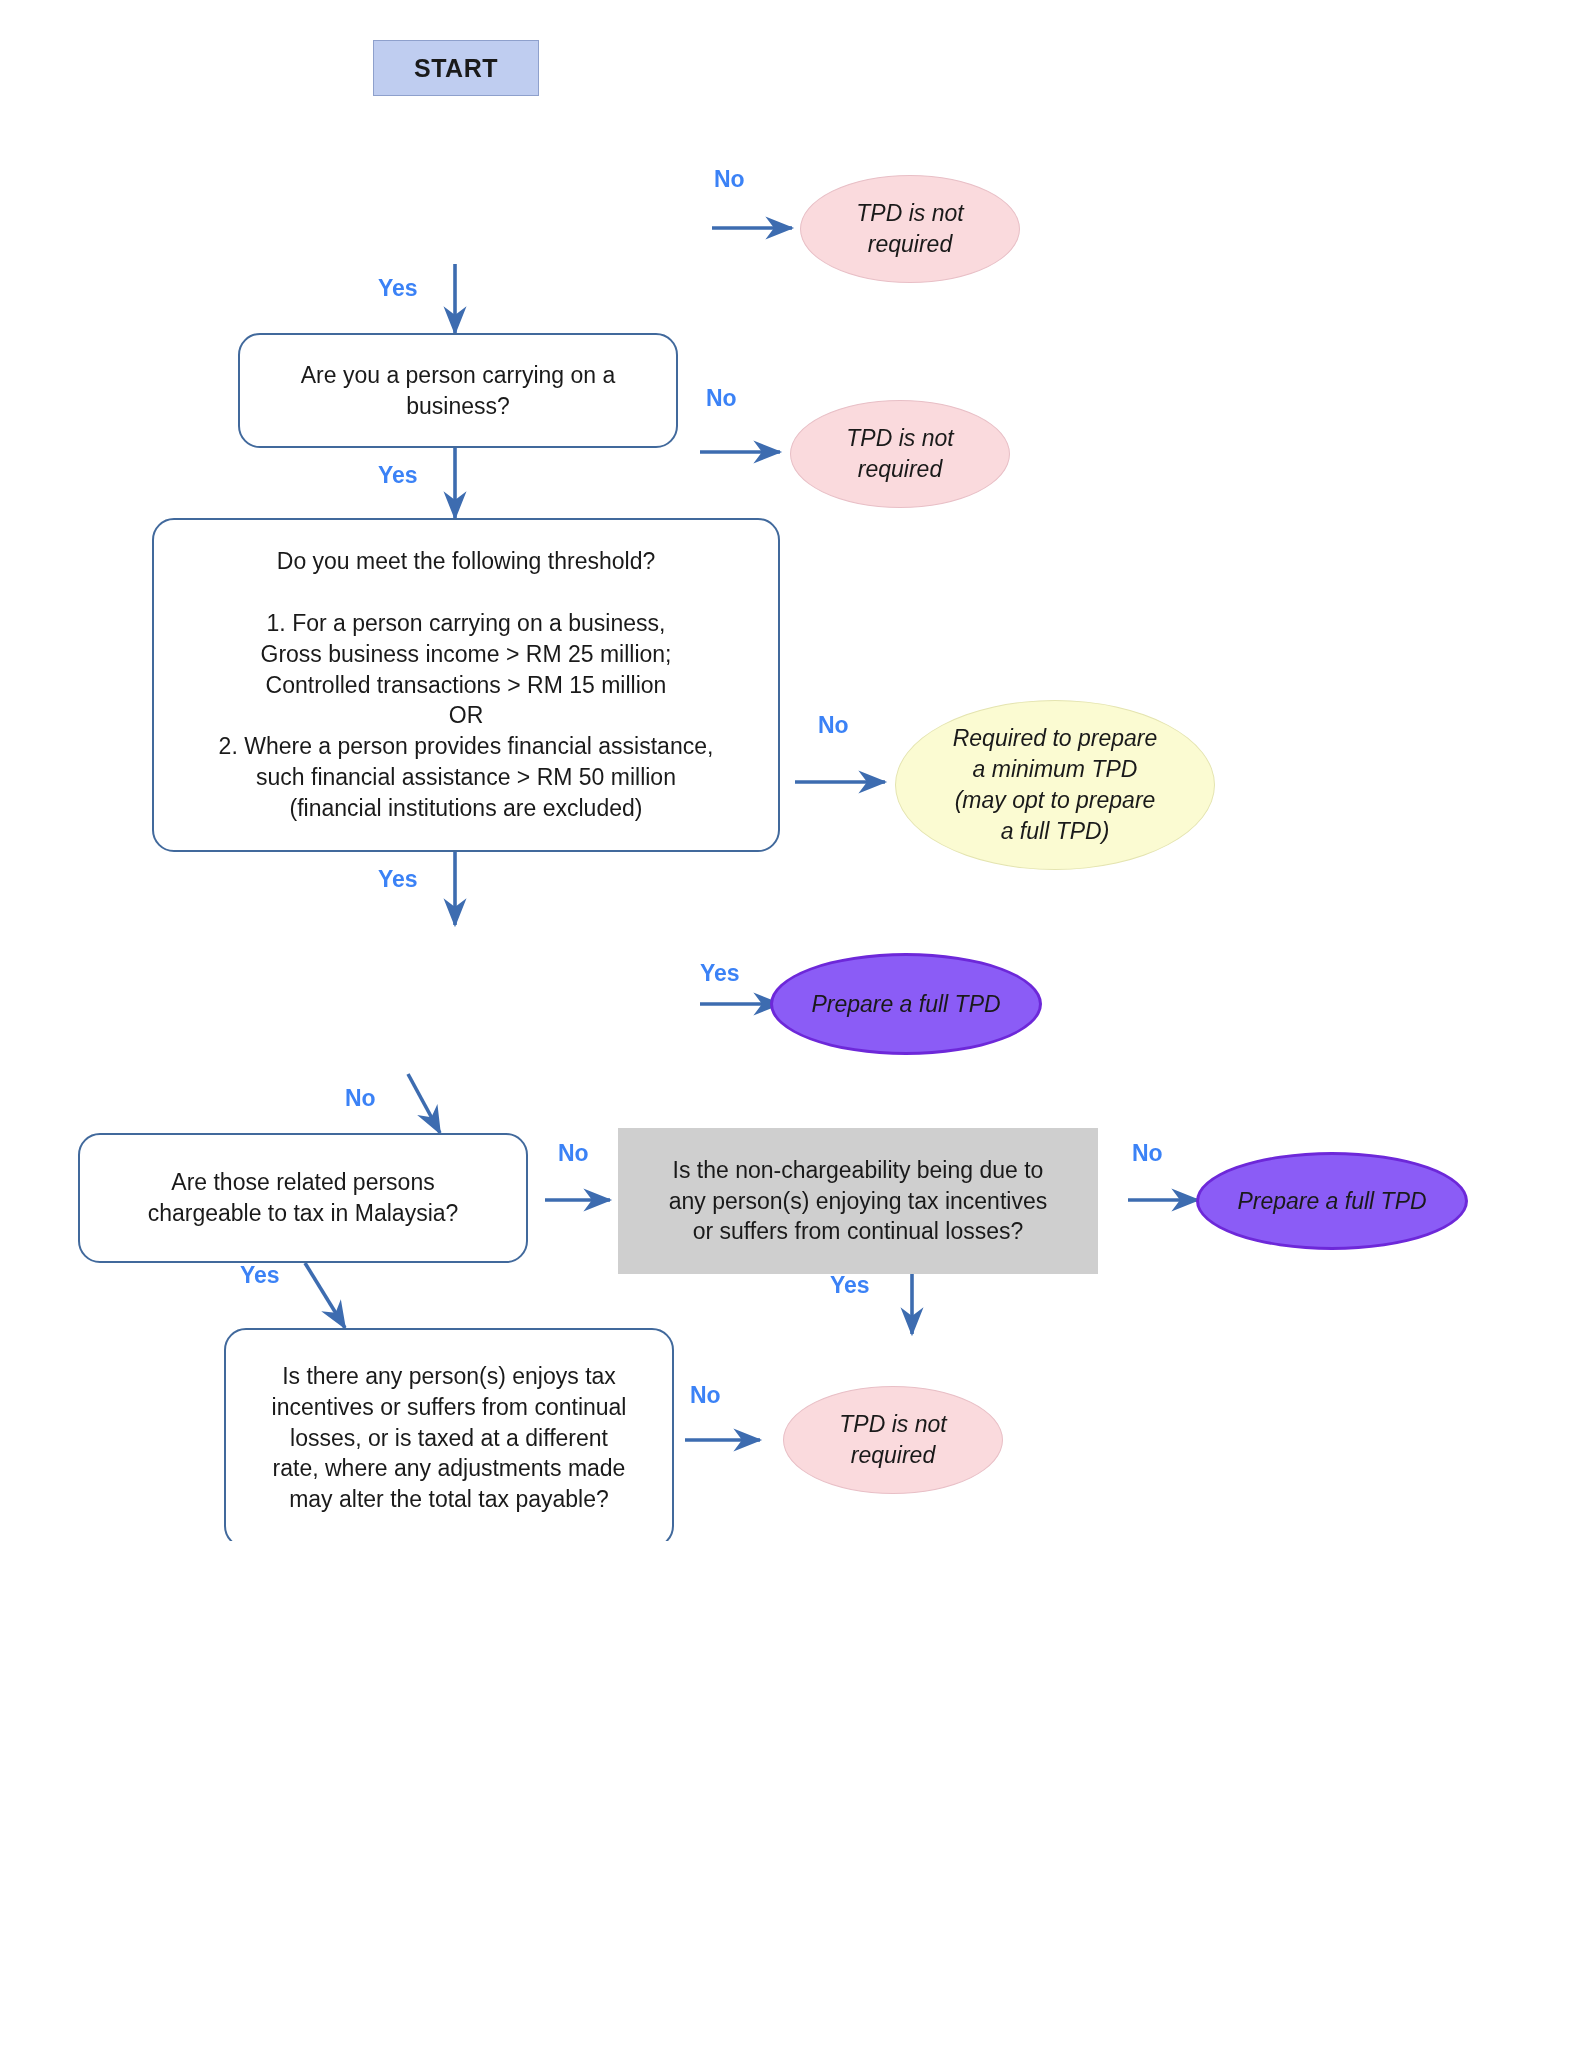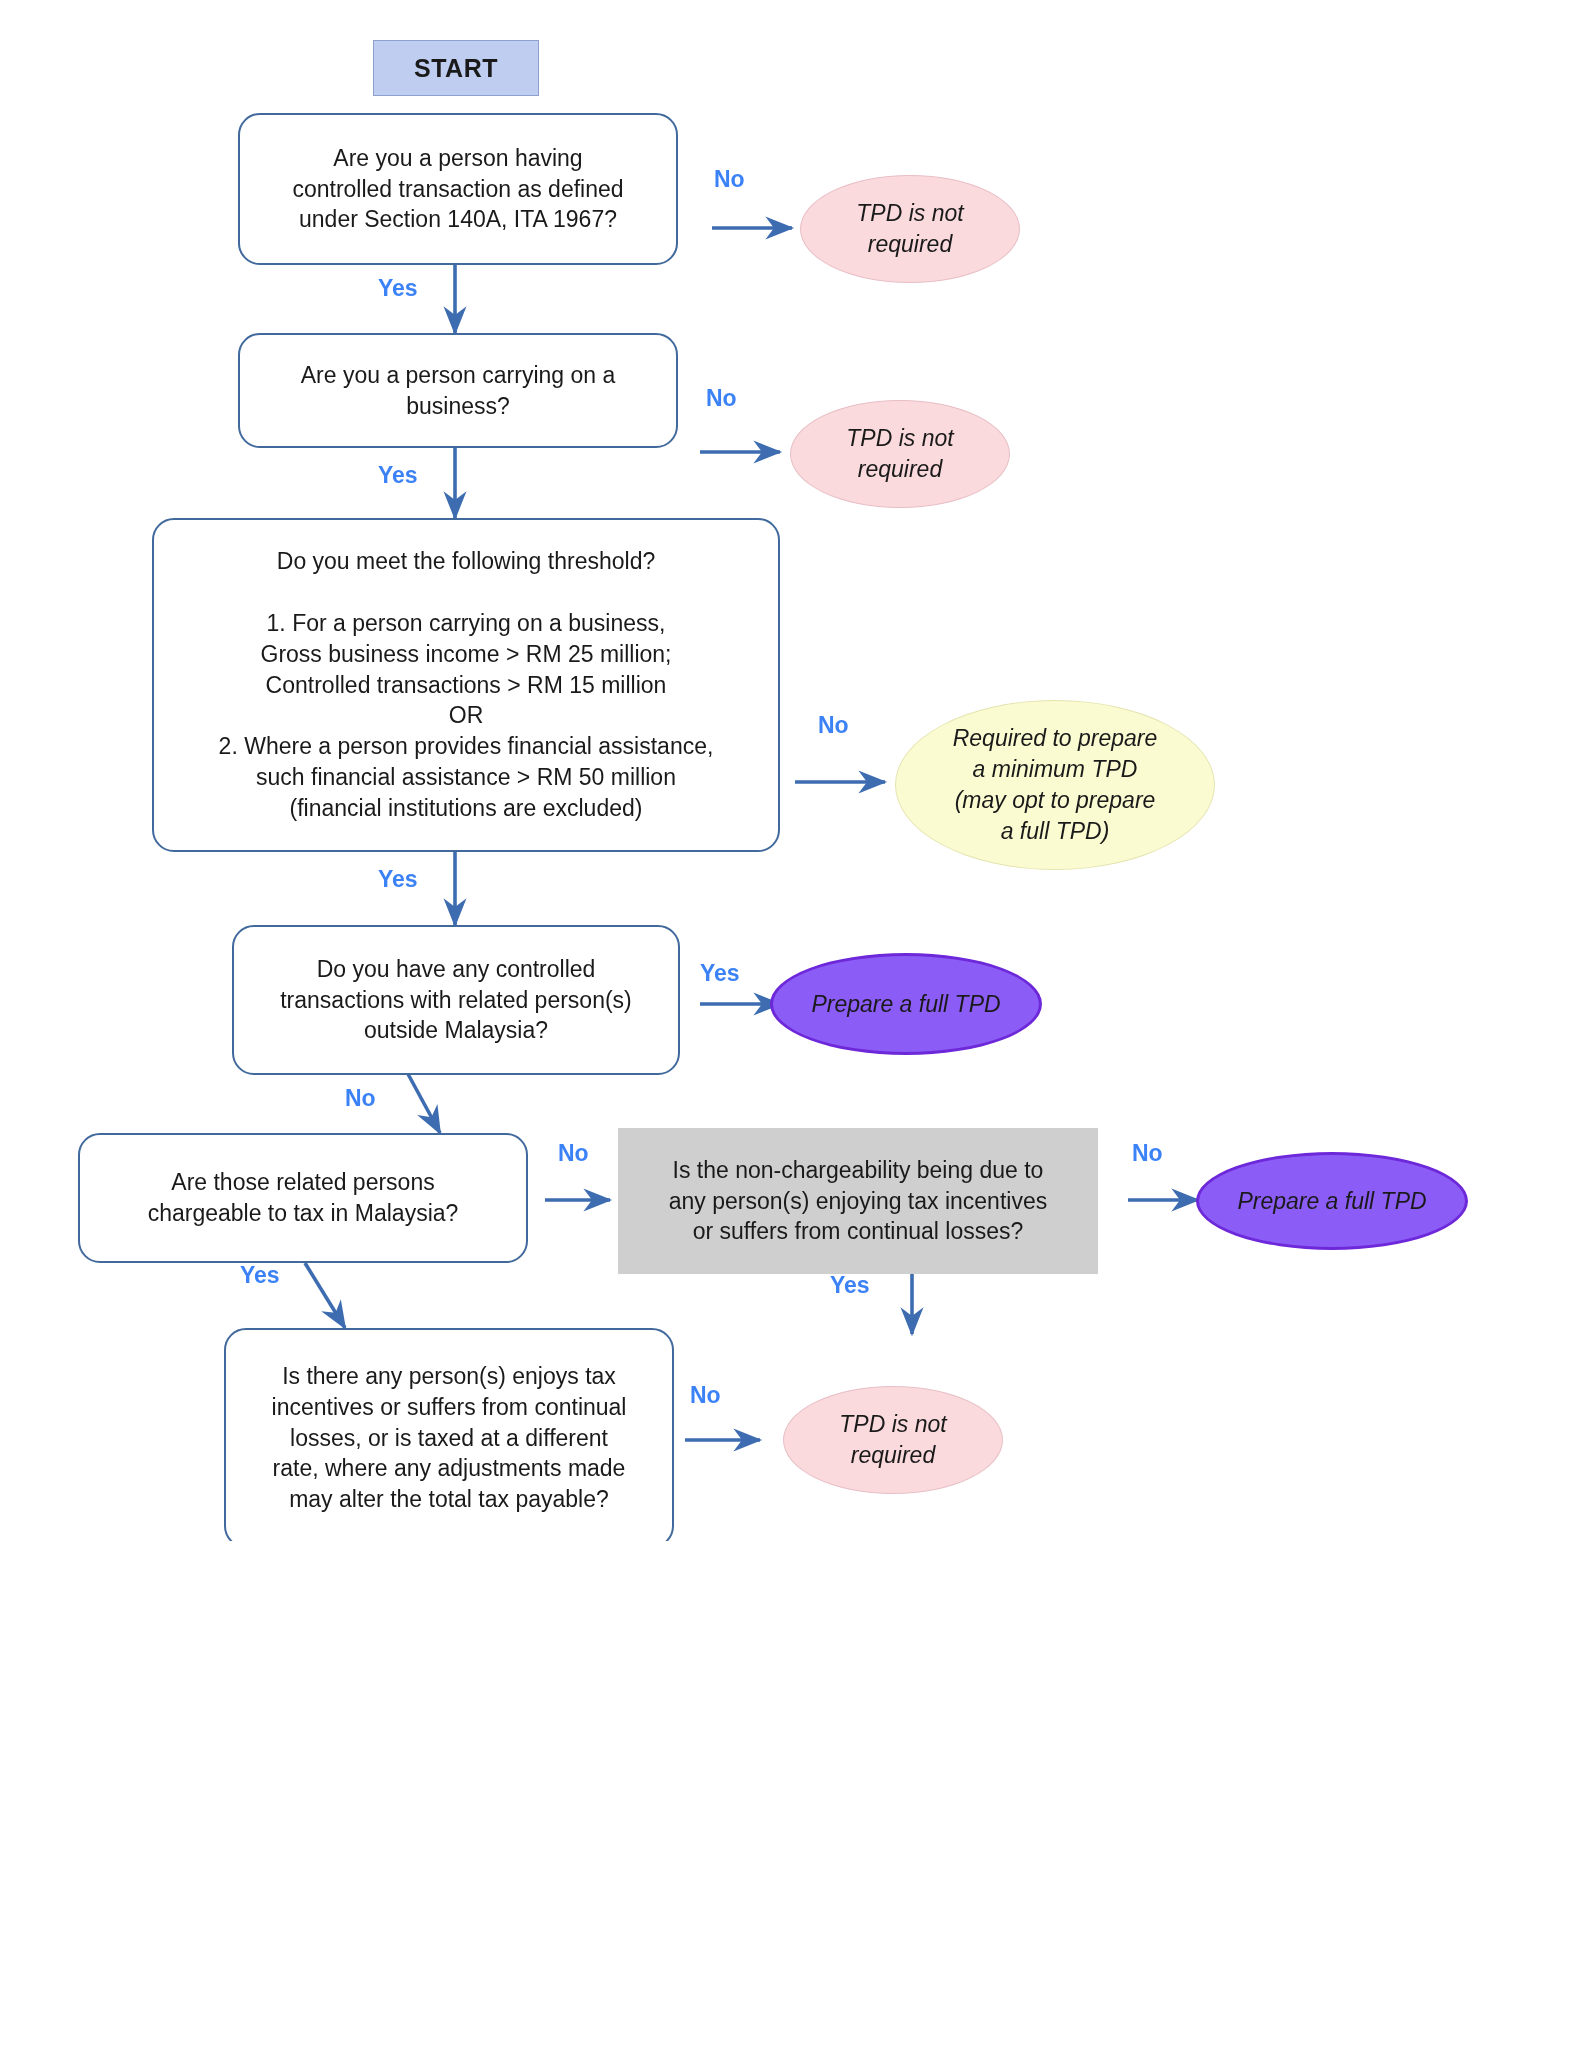--- a/index.html
+++ b/index.html
@@ -135,25 +135,20 @@
       <line x1="432" y1="1548" x2="432" y2="1612"></line>
 
       <line x1="432" y1="1740" x2="432" y2="1795"></line>
     </g>
   </svg>
 
   <div class="node start-box" style="left:373px; top:40px; width:166px; height:56px;">
     <span class="txt">START</span>
   </div>
 
-  <div class="node qbox" style="left:238px; top:113px; width:440px; height:152px;">
-    <span class="txt">Are you a person having
-controlled transaction as defined
-under Section 140A, ITA 1967?</span>
-  </div>
 
   <div class="node ellipse ellipse-pink" style="left:800px; top:175px; width:220px; height:108px;">
     <span class="txt">TPD is not
 required</span>
   </div>
 
   <div class="node qbox" style="left:238px; top:333px; width:440px; height:115px;">
     <span class="txt">Are you a person carrying on a
 business?</span>
   </div>
@@ -175,25 +170,20 @@
 (financial institutions are excluded)</span>
   </div>
 
   <div class="node ellipse ellipse-yellow" style="left:895px; top:700px; width:320px; height:170px;">
     <span class="txt">Required to prepare
 a minimum TPD
 (may opt to prepare
 a full TPD)</span>
   </div>
 
-  <div class="node qbox" style="left:232px; top:925px; width:448px; height:150px;">
-    <span class="txt">Do you have any controlled
-transactions with related person(s)
-outside Malaysia?</span>
-  </div>
 
   <div class="node ellipse ellipse-green" style="left:770px; top:953px; width:272px; height:102px;">
     <span class="txt">Prepare a full TPD</span>
   </div>
 
   <div class="node qbox" style="left:78px; top:1133px; width:450px; height:130px;">
     <span class="txt">Are those related persons
 chargeable to tax in Malaysia?</span>
   </div>
 

